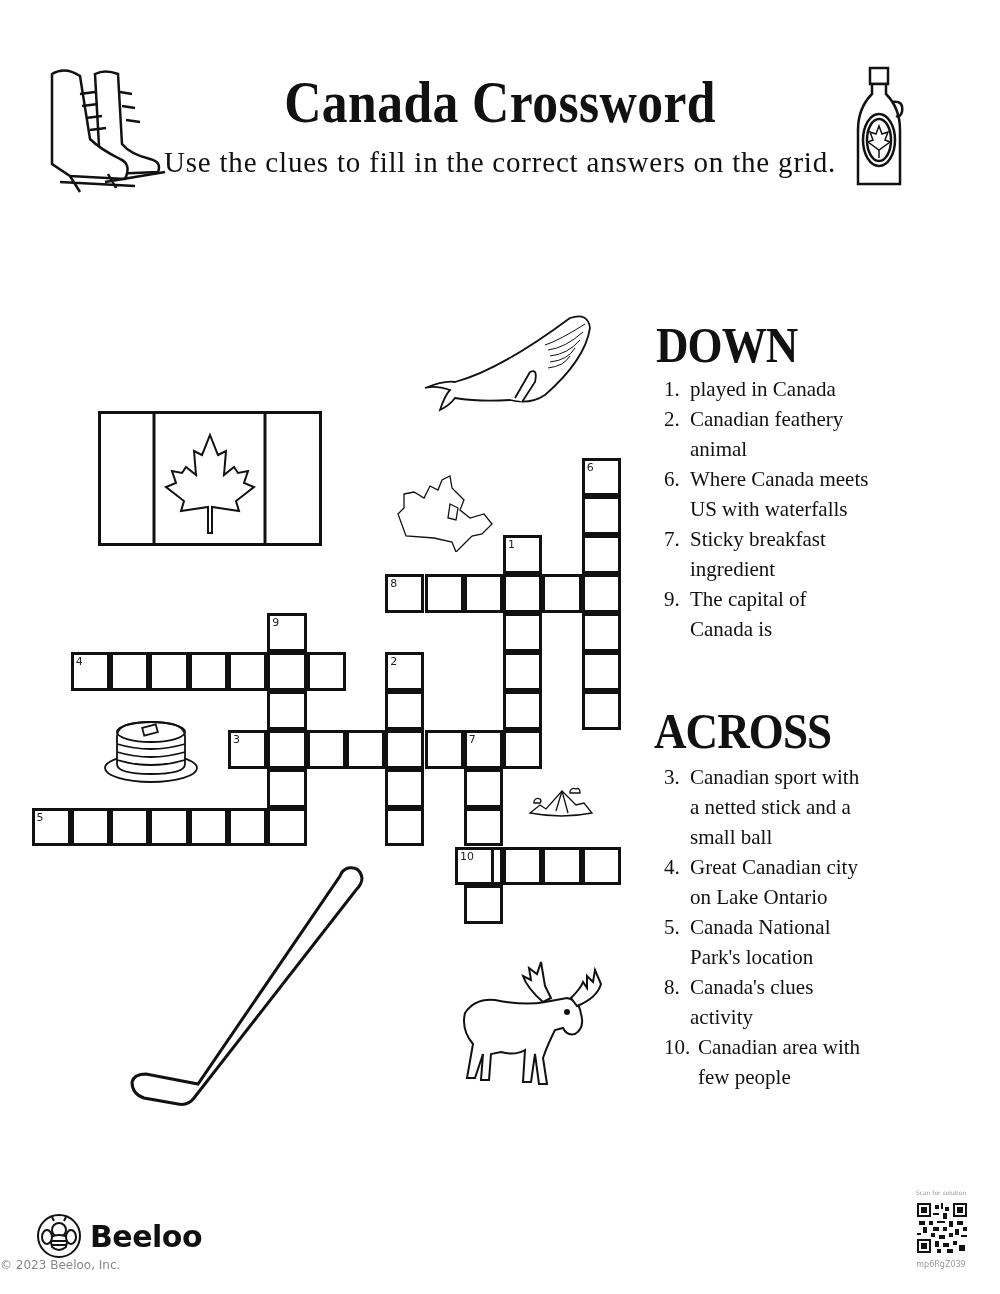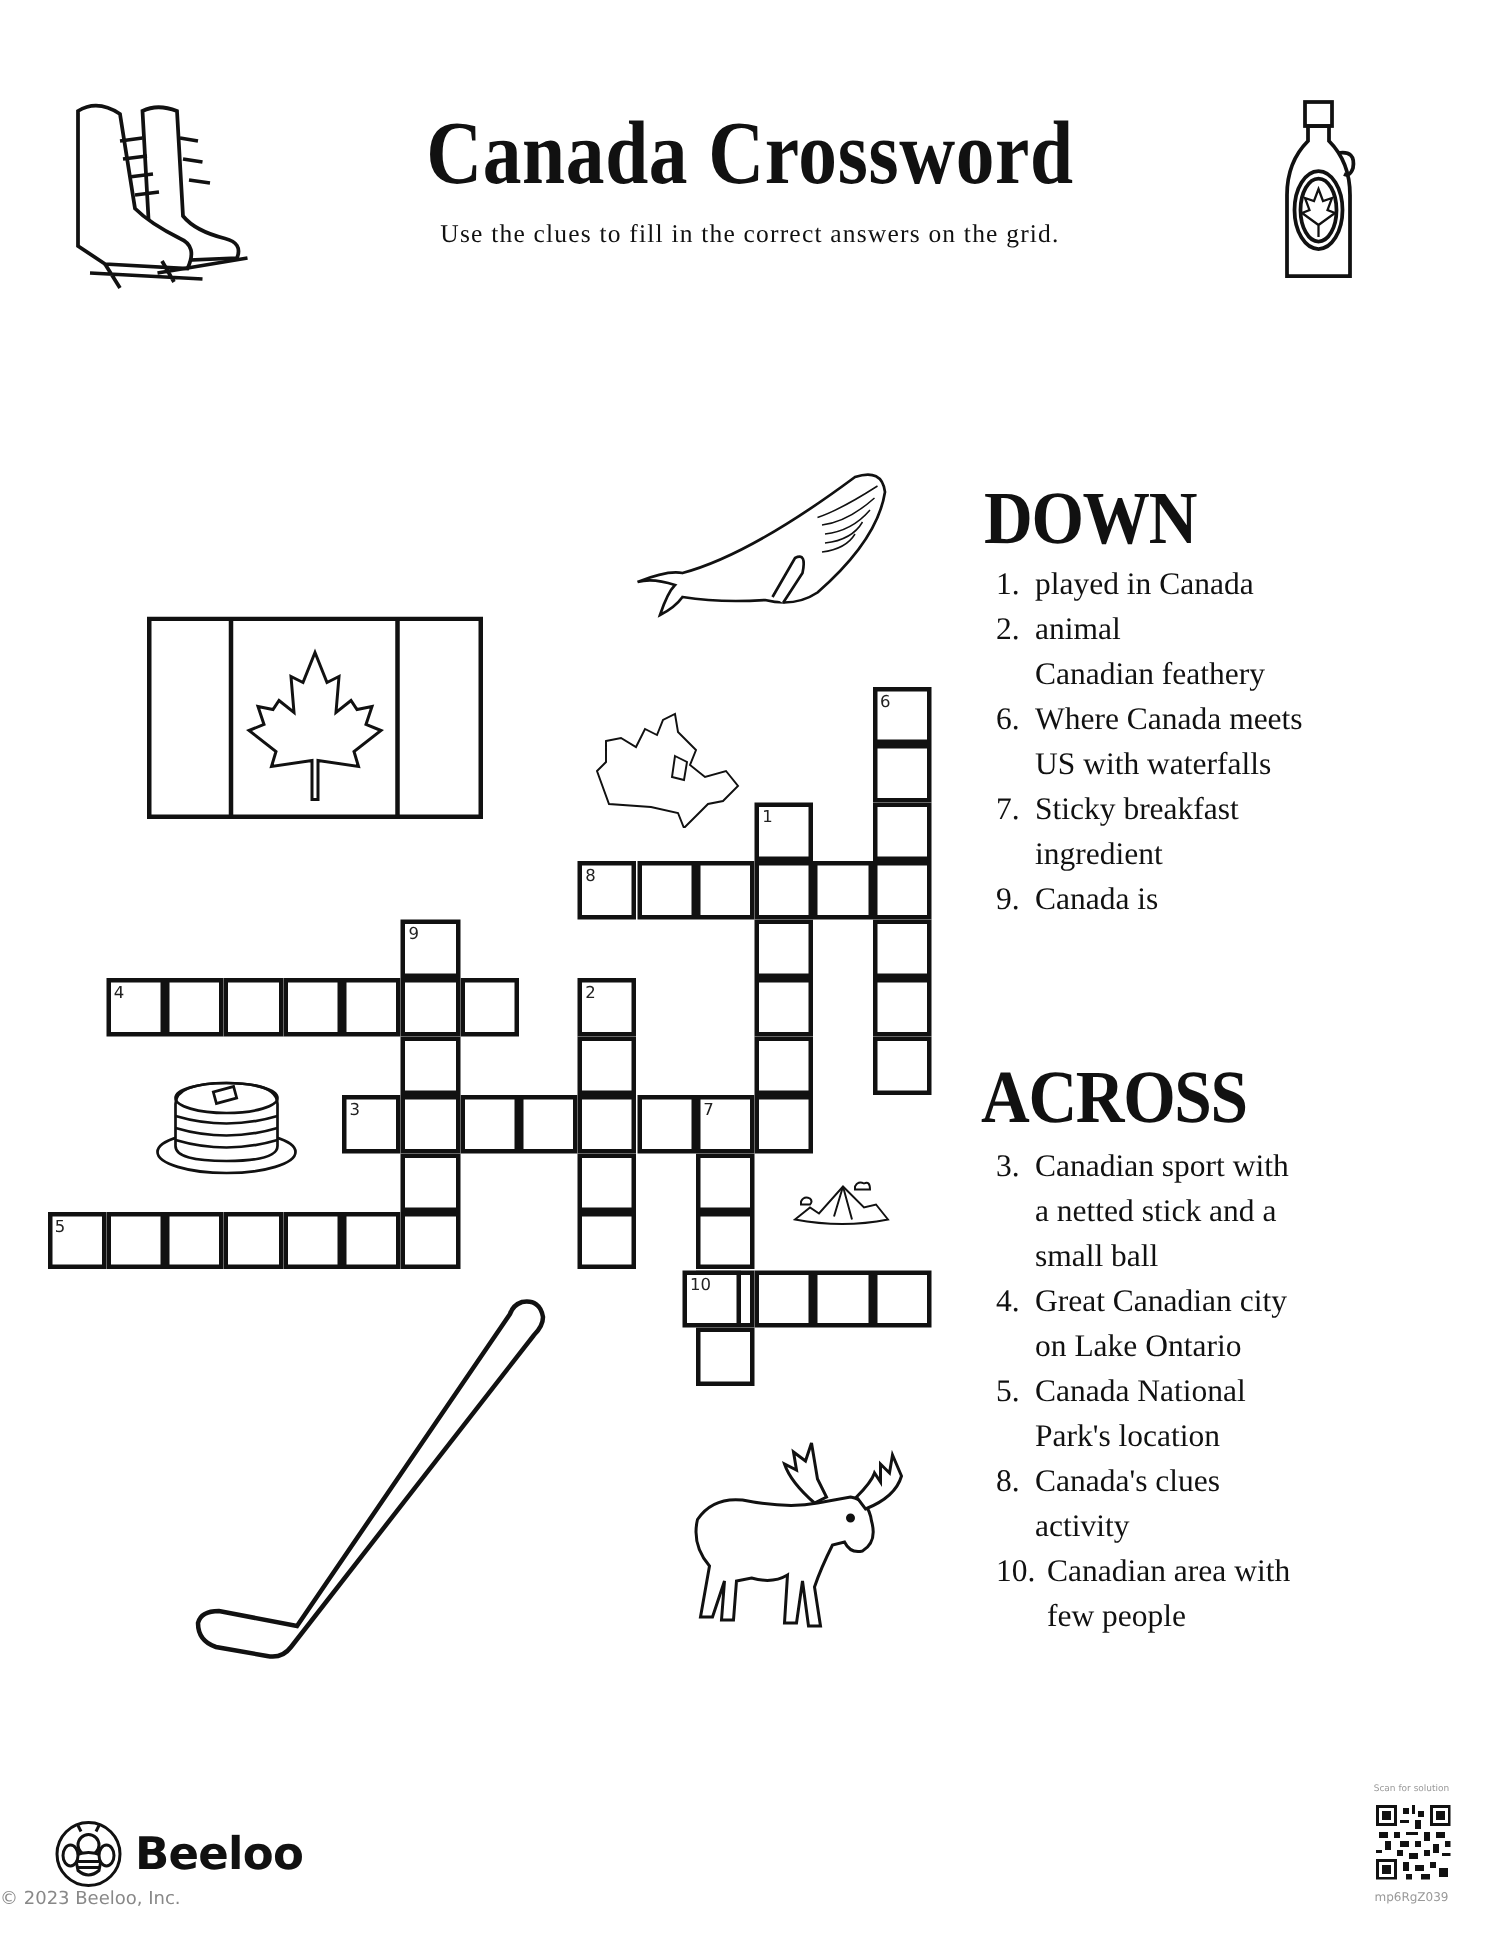--- a/index.html
+++ b/index.html
@@ -1,19 +1,19 @@
 <!DOCTYPE html>
 <html><head>
 <meta charset="utf-8">
 <style>
   html,body{margin:0;padding:0;background:#fff;}
   body{width:1000px;height:1294px;position:relative;overflow:hidden;font-family:"DejaVu Serif",serif;color:#111;}
   .abs{position:absolute;}
   #title{left:0;width:1000px;top:68px;text-align:center;font-family:"Liberation Serif","DejaVu Serif",serif;font-size:60px;font-weight:bold;letter-spacing:0.5px;transform:scaleX(0.86);transform-origin:center;}
-  #subtitle{left:0;width:1000px;top:146px;text-align:center;font-family:"Liberation Serif",serif;font-size:17px;letter-spacing:0.8px;}
+  #subtitle{left:0;width:1000px;top:146px;text-align:center;font-family:"Liberation Serif",serif;font-size:29px;letter-spacing:0.8px;}
   .cell{position:absolute;width:39.3px;height:38.9px;box-sizing:border-box;border:3px solid #111;background:#fff;margin-left:-1.5px;margin-top:-1.5px;}
   .cell .num{position:absolute;left:2px;top:0px;font-family:"DejaVu Sans",sans-serif;font-size:11px;line-height:13px;color:#222;}
   .clue-head{font-family:"Liberation Serif",serif;font-weight:bold;font-size:50px;letter-spacing:-1px;transform:scaleX(0.9);transform-origin:left;}
   .clue-list{font-family:"Liberation Serif",serif;font-size:21px;line-height:30px;}
   .clue{position:relative;padding-left:34px;}
   .clue .n{position:absolute;left:8px;top:0;}
   .clue.wide{padding-left:42px;}
   #brand{left:36px;top:1213px;display:flex;align-items:center;gap:8px;}
   #brand .name{font-family:"DejaVu Sans",sans-serif;font-weight:bold;font-size:30px;letter-spacing:-0.5px;}
   #copyright{left:0;width:1000px;top:1258px;text-align:left;font-family:"DejaVu Sans",sans-serif;font-size:12px;color:#888;}
@@ -162,35 +162,36 @@
   </div>
 
 <div class="abs clue-head" style="left:656px;top:316px">DOWN</div>
 <div id="down-list" class="abs clue-list" style="left:656px;top:374px;width:240px">
     <div class="clue">
       <span class="n">1.</span>
       <div>played in Canada</div>
     </div>
     <div class="clue">
       <span class="n">2.</span>
+      <div>Canadian feathery</div>
       <div>animal</div>
-      <div>Canadian feathery</div>
     </div>
     <div class="clue">
       <span class="n">6.</span>
       <div>Where Canada meets</div>
       <div>US with waterfalls</div>
     </div>
     <div class="clue">
       <span class="n">7.</span>
       <div>Sticky breakfast</div>
       <div>ingredient</div>
     </div>
     <div class="clue">
       <span class="n">9.</span>
+      <div>The capital of</div>
       <div>Canada is</div>
     </div>
   </div>
 
 <div class="abs clue-head" style="left:654px;top:702px">ACROSS</div>
 <div id="across-list" class="abs clue-list" style="left:656px;top:762px;width:240px">
     <div class="clue">
       <span class="n">3.</span>
       <div>Canadian sport with</div>
       <div>a netted stick and a</div>

